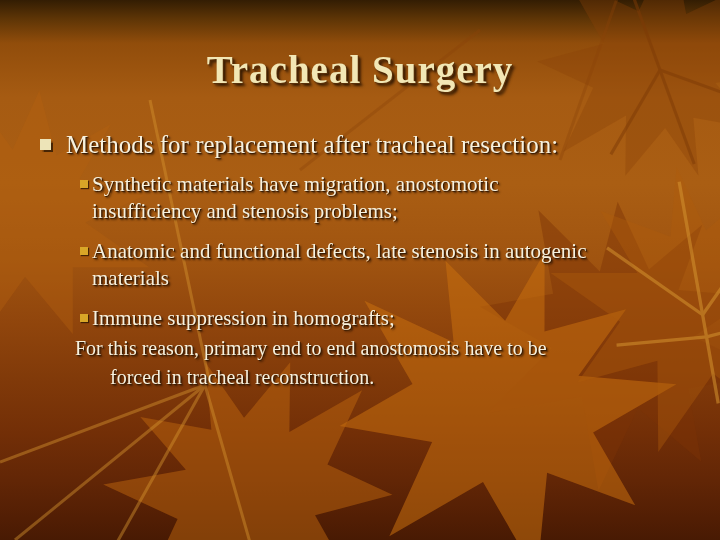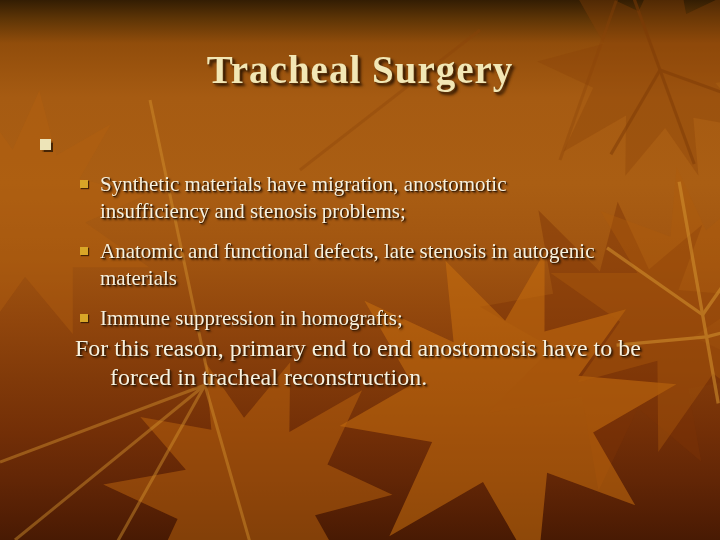--- a/index.html
+++ b/index.html
@@ -37,29 +37,29 @@
   .l1{
     position:absolute;top:130px;left:40px;width:650px;
     display:flex;gap:15px;
   }
   .l1 .marker{
     flex:0 0 auto;width:11px;height:11px;margin-top:9px;
     background:#ede4b8;box-shadow:1.5px 1.5px 1px rgba(45,22,3,.8);
   }
   .l1 .text{font-size:25px;line-height:1.2;}
   .subs{position:absolute;top:171px;left:80px;width:610px;}
-  .l2{display:flex;gap:12px;margin-bottom:13px;}
+  .l2{display:flex;gap:4px;margin-bottom:13px;}
   .l2 .marker{
     flex:0 0 auto;width:8px;height:8px;margin-top:9px;
     background:#d9a627;box-shadow:1px 1px 1px rgba(45,22,3,.8);
   }
   .l2 .text{font-size:21px;line-height:27px;white-space:pre-line;}
   .para{
     position:absolute;top:334px;left:75px;width:580px;
-    font-size:24px;line-height:29px;white-space:pre-line;
+    font-size:20px;line-height:29px;white-space:pre-line;
     padding-left:35px;text-indent:-35px;box-sizing:border-box;
   }
 </style>
 </head>
 <body>
 
 <div class="slide">
 
   <svg class="leaves" viewBox="0 0 720 540" xmlns="http://www.w3.org/2000/svg">
     <defs>
@@ -113,20 +113,21 @@
     <g stroke="#8a4208" stroke-width="3" opacity="0.35" fill="none">
       <path d="M480,30 L300,170"></path>
       <path d="M620,-10 L560,160"></path>
     </g>
   </svg>
 
   <div class="title">Tracheal Surgery</div>
 
   <div class="l1">
     <span class="marker"></span>
+    <span class="text body-text">Methods for replacement after tracheal resection:</span>
   </div>
 
   <div class="subs">
     <div class="l2">
       <span class="marker"></span>
       <span class="text body-text">Synthetic materials have migration, anostomotic
 insufficiency and stenosis problems;</span>
     </div>
     <div class="l2">
       <span class="marker"></span>

